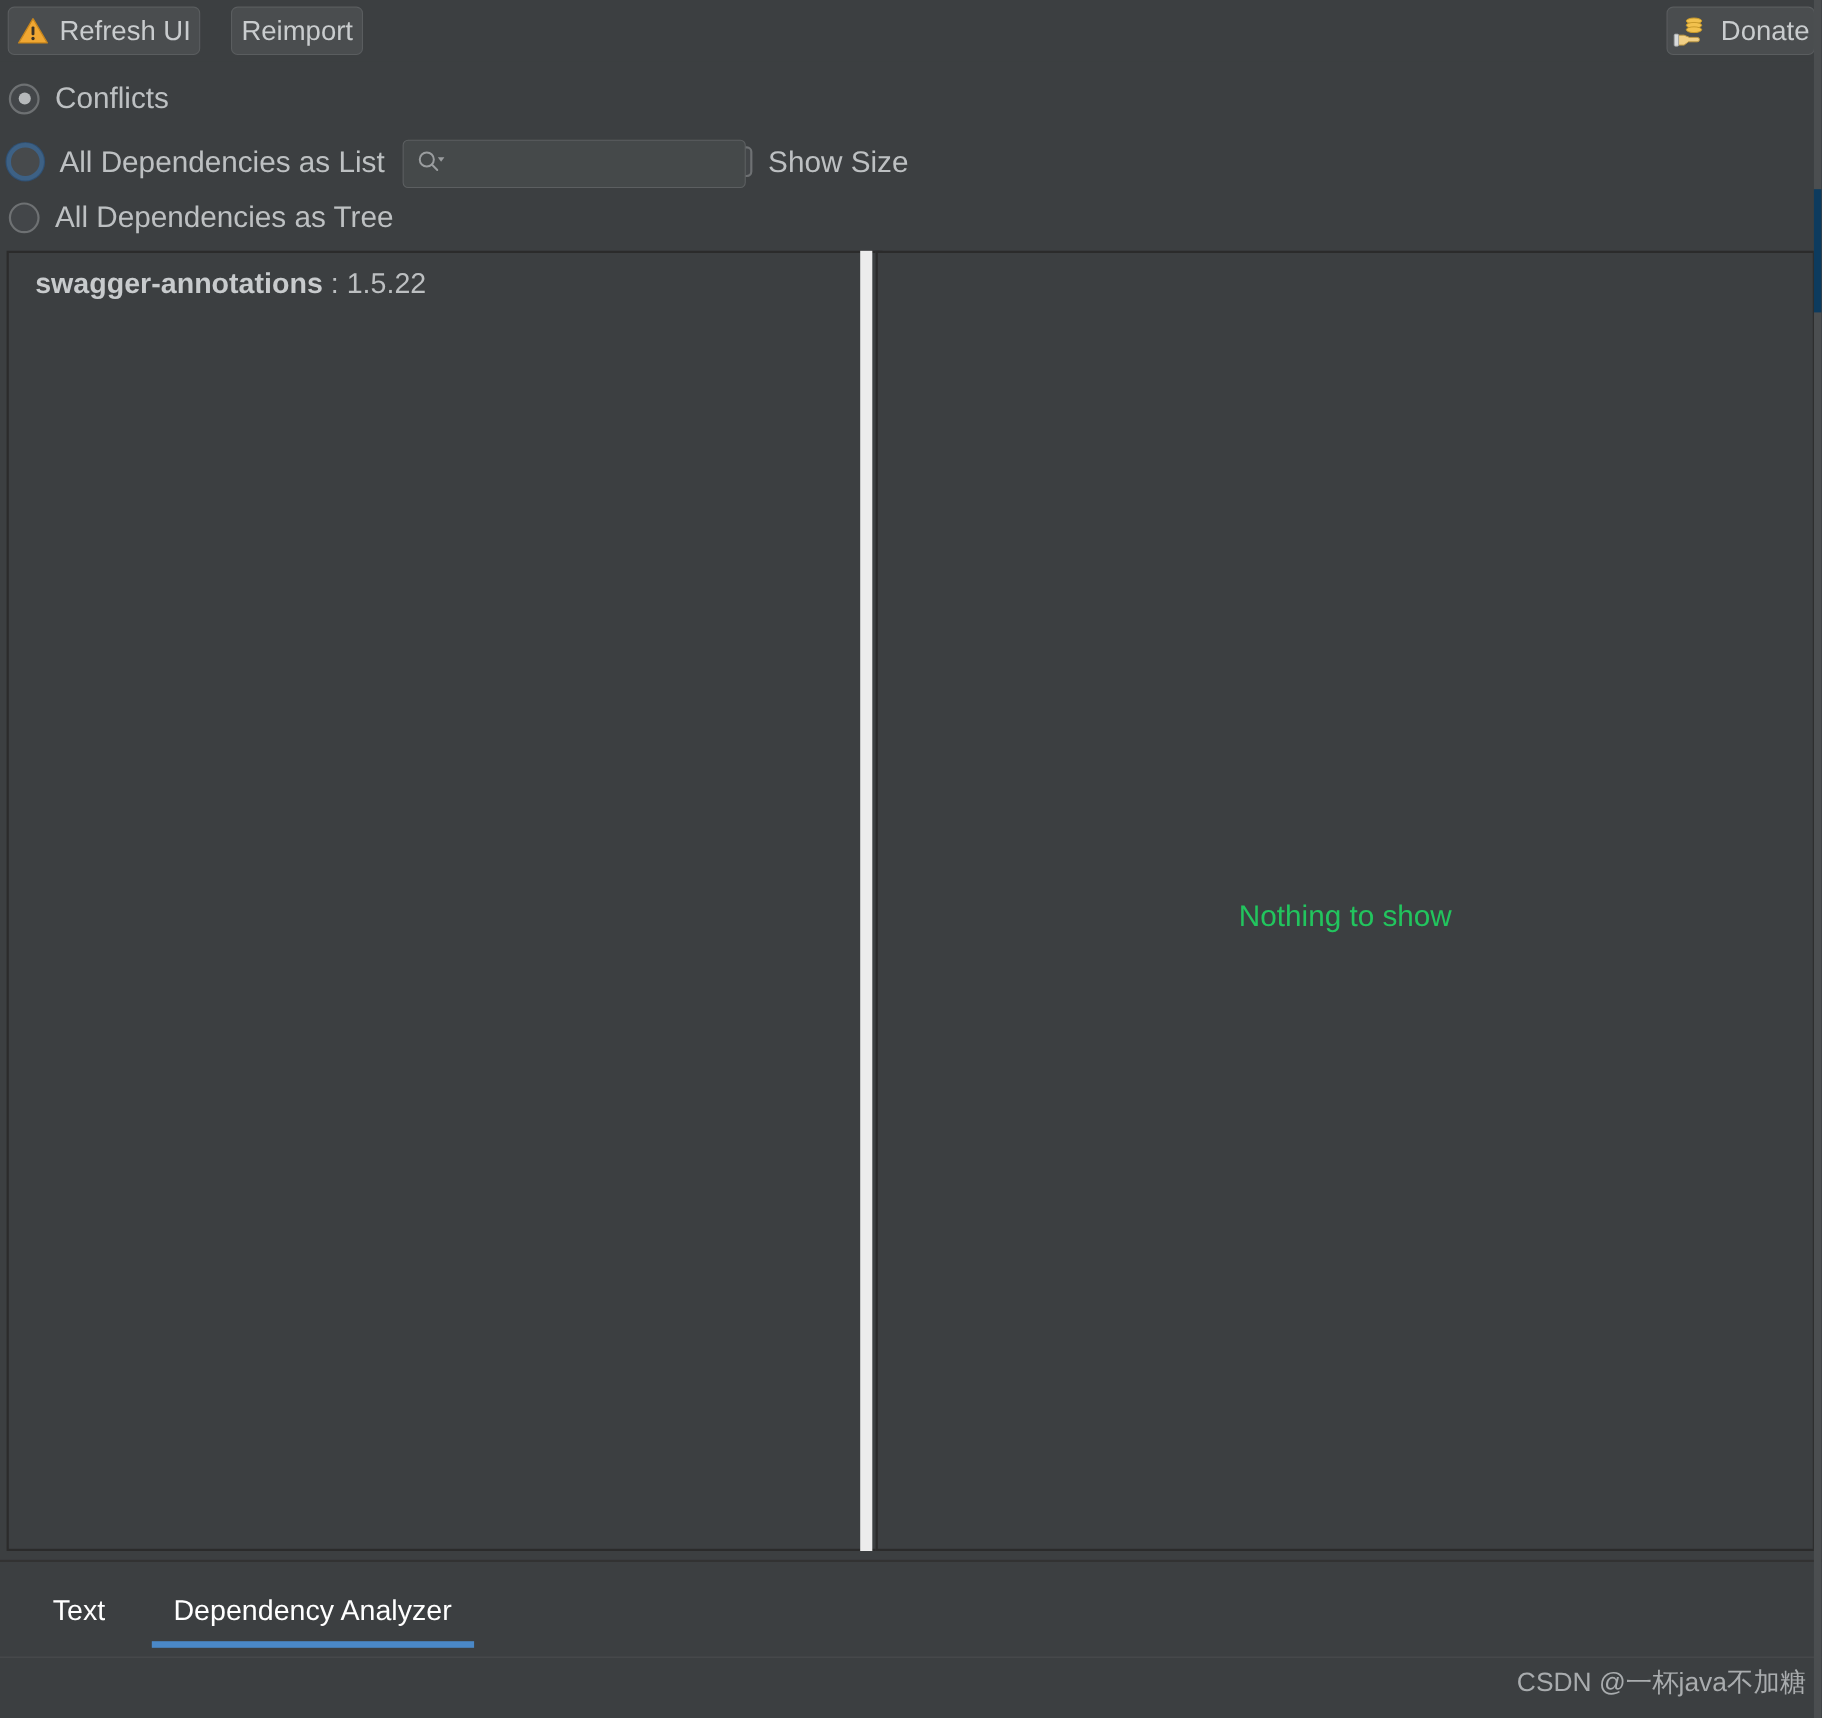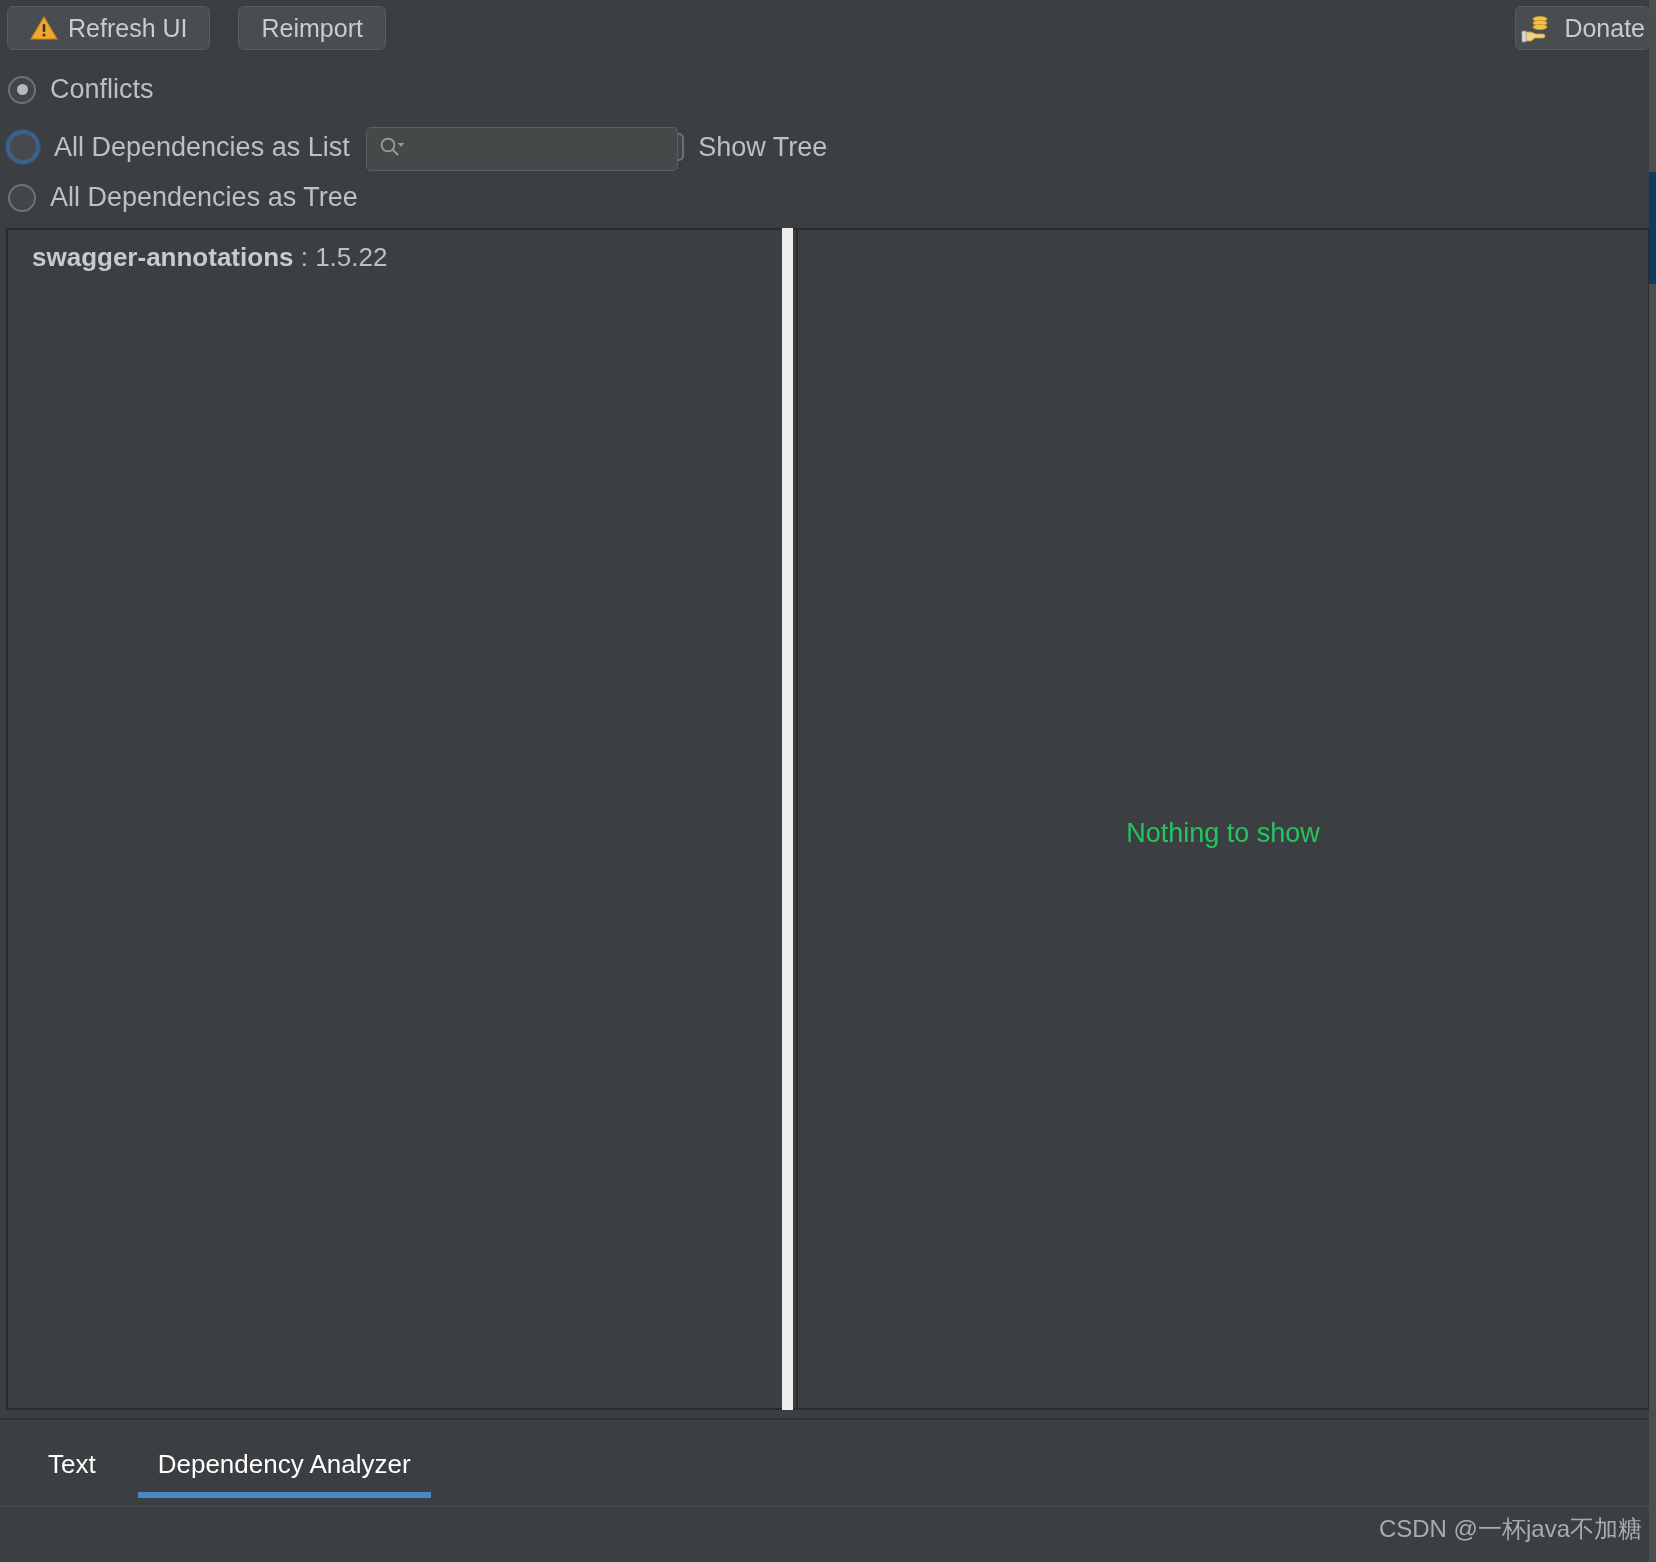--- a/index.html
+++ b/index.html
@@ -32,21 +32,21 @@
     height: 56px;
     display: flex;
     align-items: center;
     background: #3c3f41;
   }
   .tb-btn {
     height: 44px;
     display: inline-flex;
     align-items: center;
     gap: 10px;
-    padding: 0 22px;
+    padding: 0 8px;
     background: #4a4d4f;
     border: 1px solid #5a5d5f;
     border-radius: 6px;
     color: #c9ccce;
     font-size: 25px;
     line-height: 1;
     box-sizing: border-box;
     cursor: default;
     white-space: nowrap;
   }
@@ -300,21 +300,21 @@
       <span class="radio focused"></span>
       <span class="radio-label">All Dependencies as List</span>
 
       <span class="check-item">
         <span class="checkbox"></span>
         <span class="check-label">Show GroupId</span>
       </span>
 
       <span class="check-item">
         <span class="checkbox"></span>
-        <span class="check-label">Show Tree</span>
+        <span class="check-label">Show Size</span>
       </span>
     </div>
 
     <div class="opt-row" id="row-tree">
       <span class="radio"></span>
       <span class="radio-label">All Dependencies as Tree</span>
     </div>
 
     <div id="search-field">
       <span>

